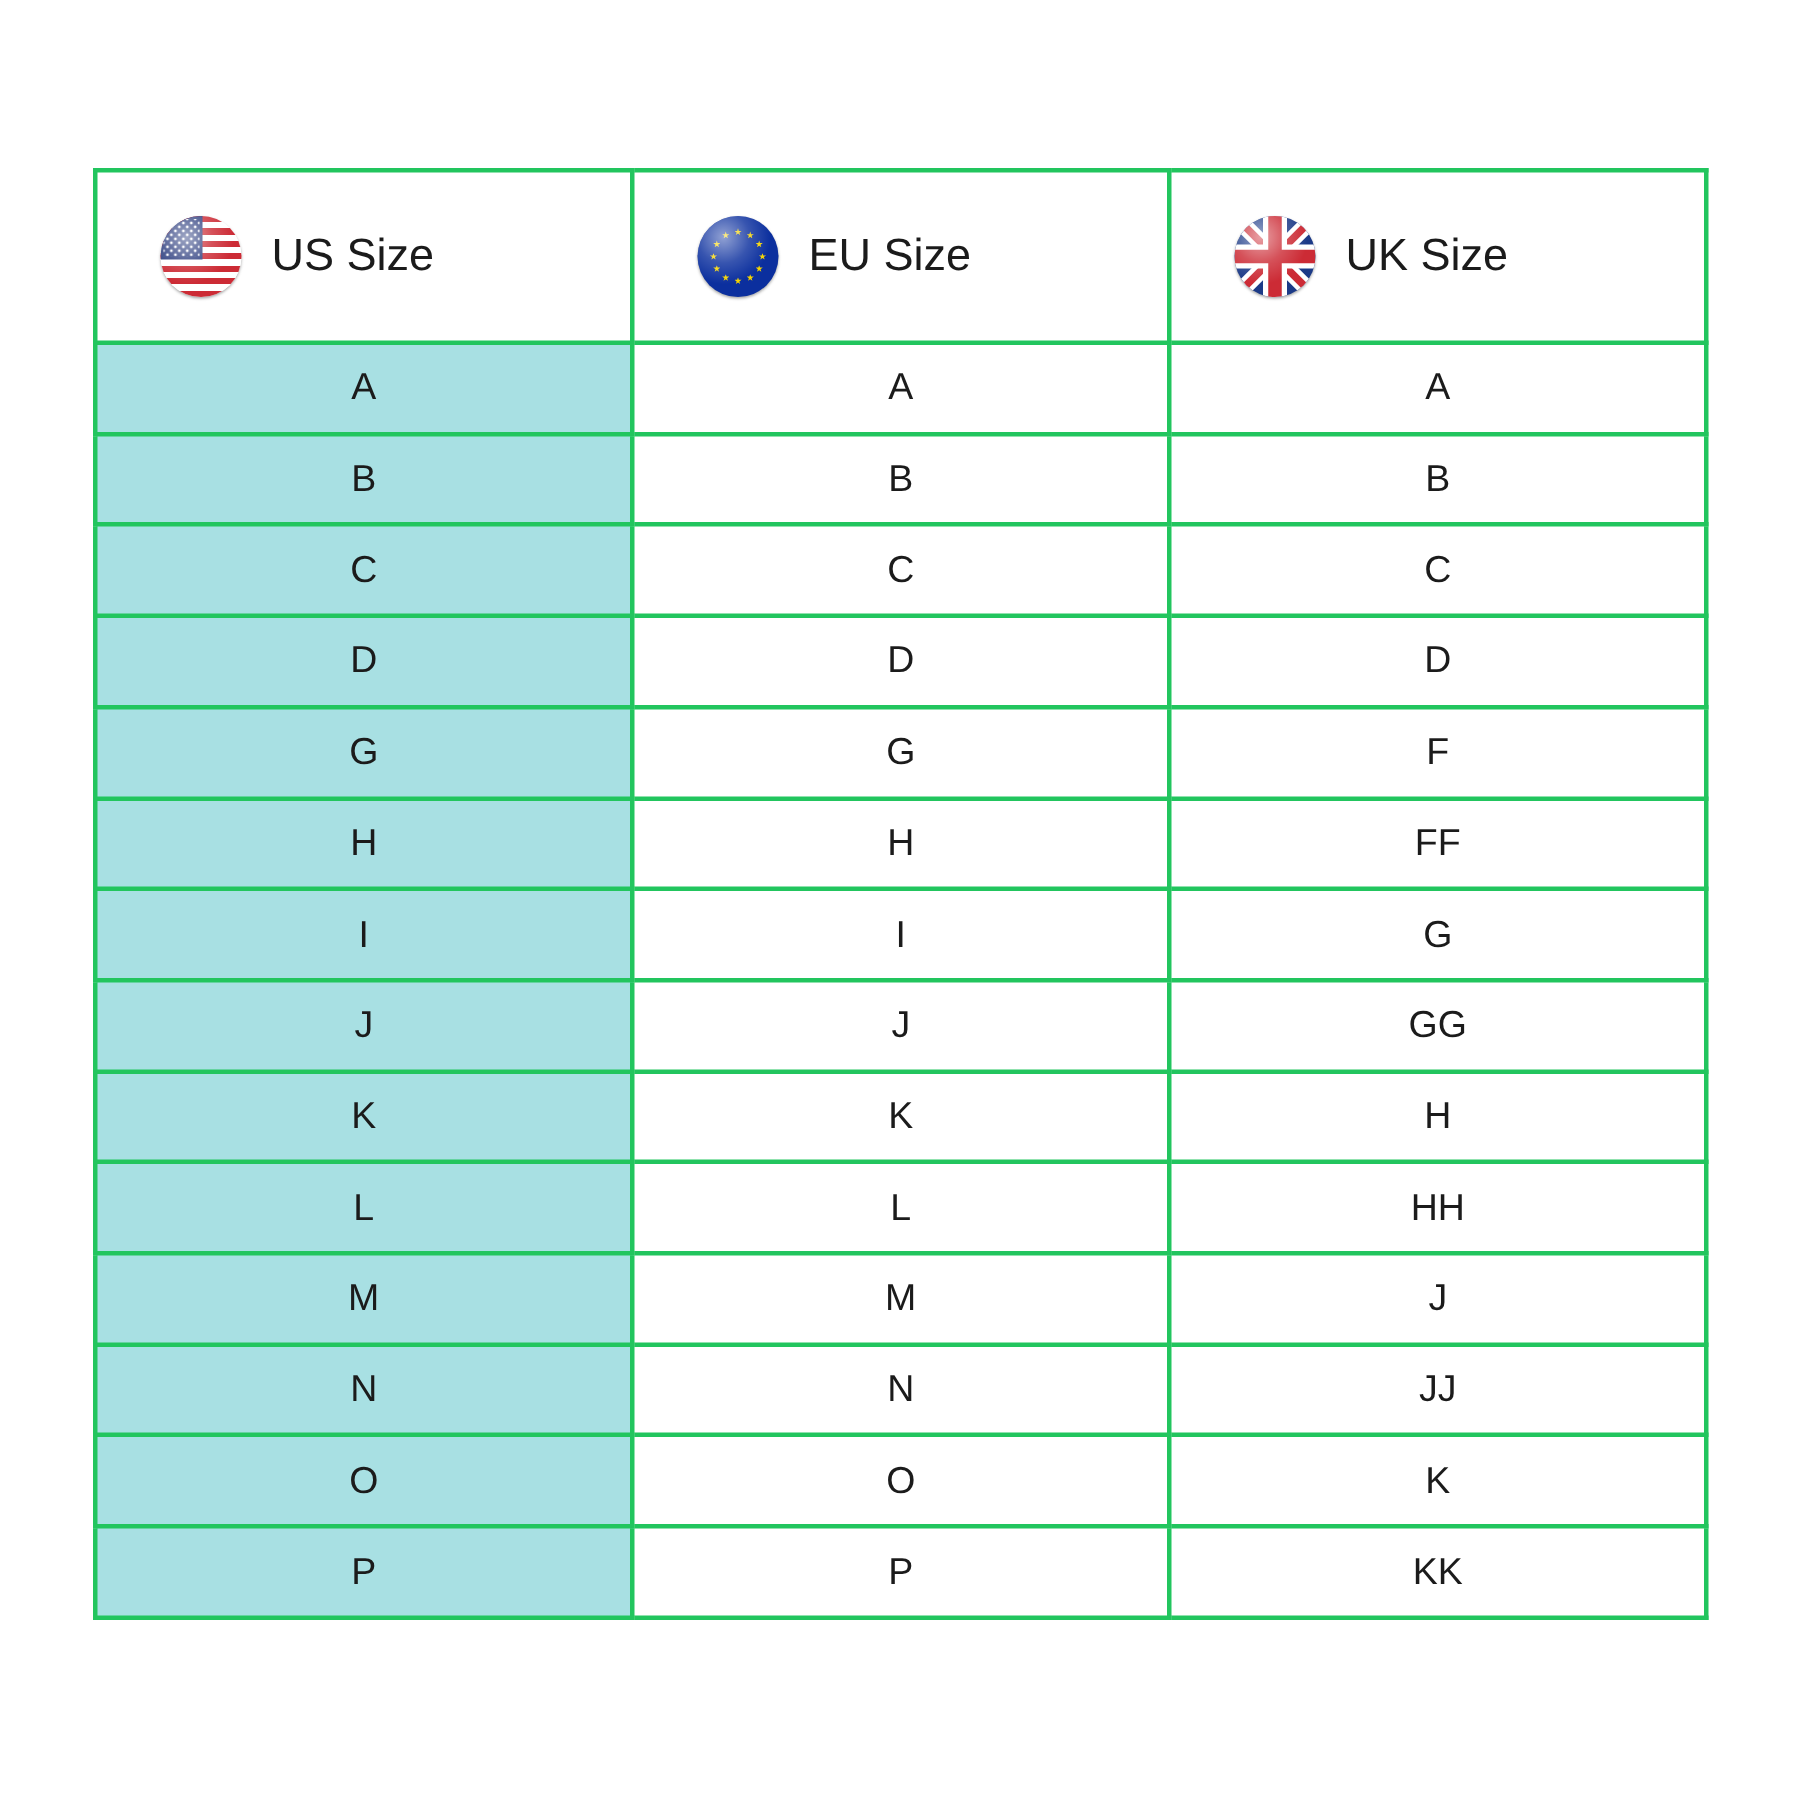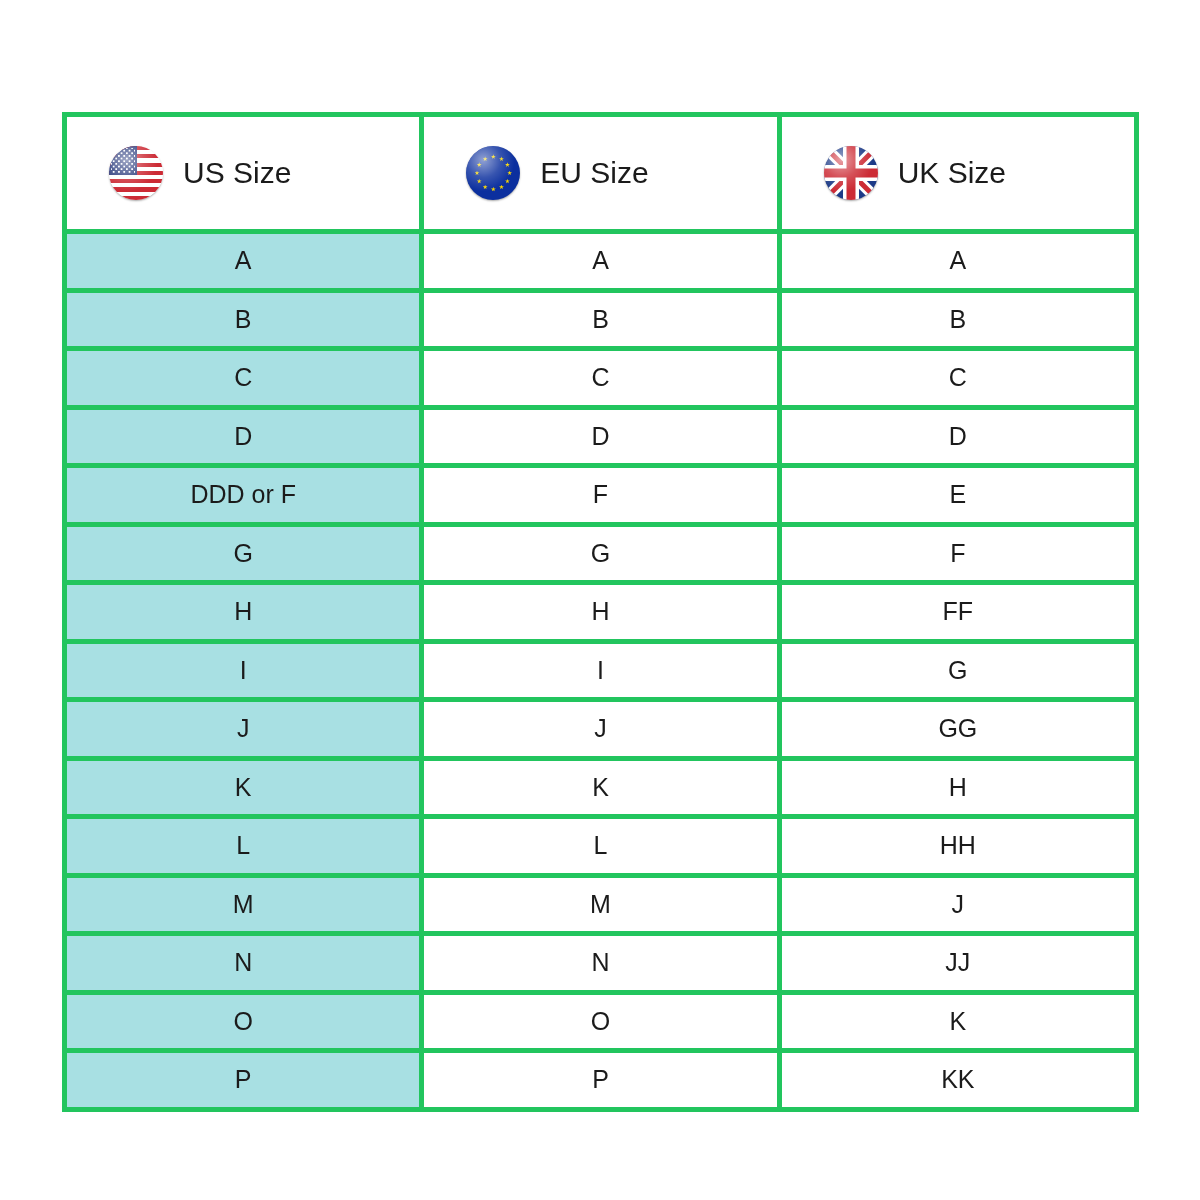--- a/index.html
+++ b/index.html
@@ -29,21 +29,21 @@
 
   table.size-table {
     border-collapse: collapse;
     width: 100%;
     height: 100%;
     table-layout: fixed;
   }
 
   table.size-table td,
   table.size-table th {
-    border: 5px solid #22c55e;
+    border: 3px solid #22c55e;
     text-align: center;
     vertical-align: middle;
     font-size: 25px;
     color: #1b1b1b;
     font-weight: 400;
     padding: 0;
   }
 
   thead th {
     height: 112px;
@@ -270,25 +270,20 @@
           <td class="us-col">C</td>
           <td class="eu-col">C</td>
           <td class="uk-col">C</td>
         </tr>
         <tr>
           <td class="us-col">D</td>
           <td class="eu-col">D</td>
           <td class="uk-col">D</td>
         </tr>
         <tr>
-          <td class="us-col">DDD or F</td>
-          <td class="eu-col">F</td>
-          <td class="uk-col">E</td>
-        </tr>
-        <tr>
           <td class="us-col">G</td>
           <td class="eu-col">G</td>
           <td class="uk-col">F</td>
         </tr>
         <tr>
           <td class="us-col">H</td>
           <td class="eu-col">H</td>
           <td class="uk-col">FF</td>
         </tr>
         <tr>

